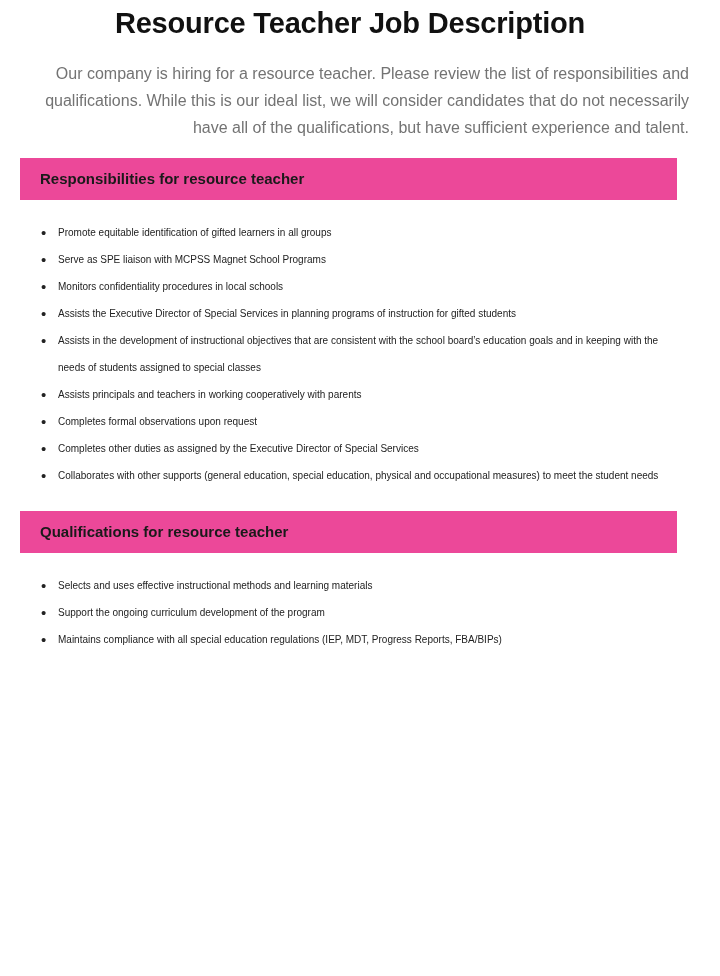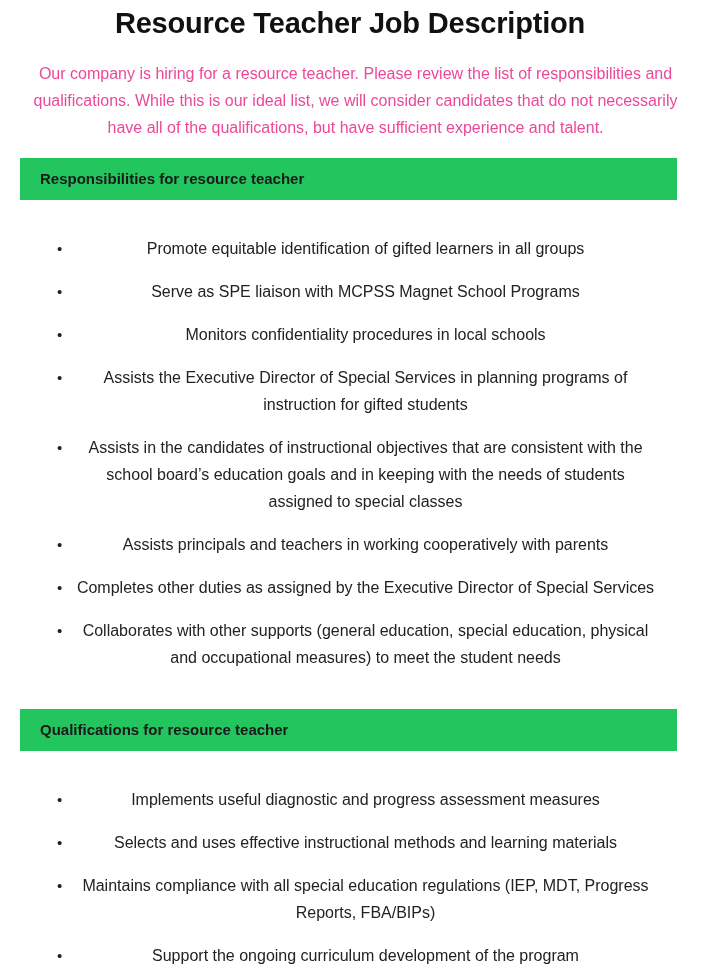--- a/index.html
+++ b/index.html
@@ -27,51 +27,50 @@
     text-align: center;
     letter-spacing: -0.2px;
     color: #111111;
     margin: 0;
     padding: 3px 20px 0 20px;
     line-height: 40px;
   }
   .intro {
     font-size: 16px;
     line-height: 27px;
-    color: #ec4899;
+    color: #737373;
     margin: 0;
     padding: 17px 11px 0 22px;
-    text-align: center;
+    text-align: right;
   }
   .section {
     margin-top: 0;
   }
   .section-header {
-    background: #22c55e;
+    background: #ec4899;
     margin: 0 23px 0 20px;
     padding: 11px 0 11px 20px;
     box-sizing: border-box;
     font-size: 15px;
     font-weight: bold;
     color: #1a1a1a;
     line-height: 20px;
   }
   .section-list {
     list-style: none;
     margin: 0;
     padding: 0;
   }
   .section-list li {
     position: relative;
-    font-size: 16px;
+    font-size: 10px;
     line-height: 27px;
     color: #222222;
     padding: 0 27px 0 58px;
-    margin: 16px;
-    text-align: center;
+    margin: 0;
   }
   .section-list li::before {
     content: "\2022";
     position: absolute;
     left: 41px;
     top: 0;
     font-size: 15px;
     line-height: 27px;
     color: #222222;
   }
@@ -92,32 +91,32 @@
 
   <div id="sections-root">
       <div class="section">
         <div class="section-header">Responsibilities for resource teacher</div>
         <div class="list-gap-top"></div>
         <ul class="section-list">
           <li>Promote equitable identification of gifted learners in all groups</li>
           <li>Serve as SPE liaison with MCPSS Magnet School Programs</li>
           <li>Monitors confidentiality procedures in local schools</li>
           <li>Assists the Executive Director of Special Services in planning programs of instruction for gifted students</li>
-          <li>Assists in the candidates of instructional objectives that are consistent with the school board’s education goals and in keeping with the needs of students assigned to special classes</li>
+          <li>Assists in the development of instructional objectives that are consistent with the school board’s education goals and in keeping with the needs of students assigned to special classes</li>
           <li>Assists principals and teachers in working cooperatively with parents</li>
+          <li>Completes formal observations upon request</li>
           <li>Completes other duties as assigned by the Executive Director of Special Services</li>
           <li>Collaborates with other supports (general education, special education, physical and occupational measures) to meet the student needs</li>
         </ul>
       </div>
       <div class="section-gap"></div>
       <div class="section">
         <div class="section-header">Qualifications for resource teacher</div>
         <div class="list-gap-top"></div>
         <ul class="section-list">
-          <li>Implements useful diagnostic and progress assessment measures</li>
           <li>Selects and uses effective instructional methods and learning materials</li>
+          <li>Support the ongoing curriculum development of the program</li>
           <li>Maintains compliance with all special education regulations (IEP, MDT, Progress Reports, FBA/BIPs)</li>
-          <li>Support the ongoing curriculum development of the program</li>
         </ul>
       </div>
     </div>
 
 </div>
 
 </body></html>

